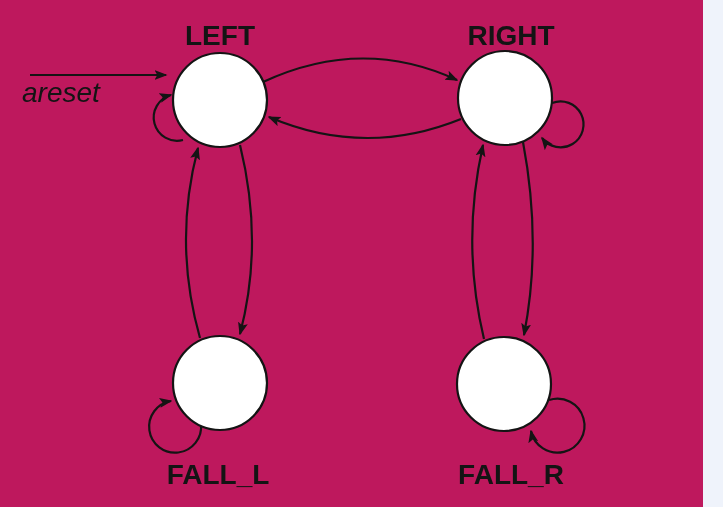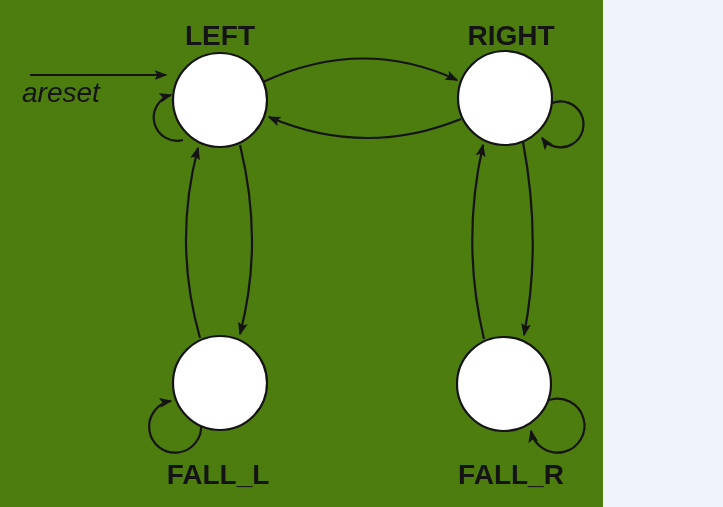--- a/index.html
+++ b/index.html
@@ -2,23 +2,23 @@
 <html><head>
 <meta charset="utf-8">
 <style>
   html, body { margin: 0; padding: 0; }
   body {
     background: #eff3fb;
     font-family: "Liberation Sans", sans-serif;
   }
   .stage {
     position: relative;
-    width: 603px;
+    width: 703px;
     height: 507px;
-    background: #4d7c0f;
+    background: #be185d;
     overflow: hidden;
   }
   .stage svg {
     position: absolute;
     inset: 0;
     display: block;
   }
   .state-label {
     font-family: "Liberation Sans", sans-serif;
     font-size: 28px;

